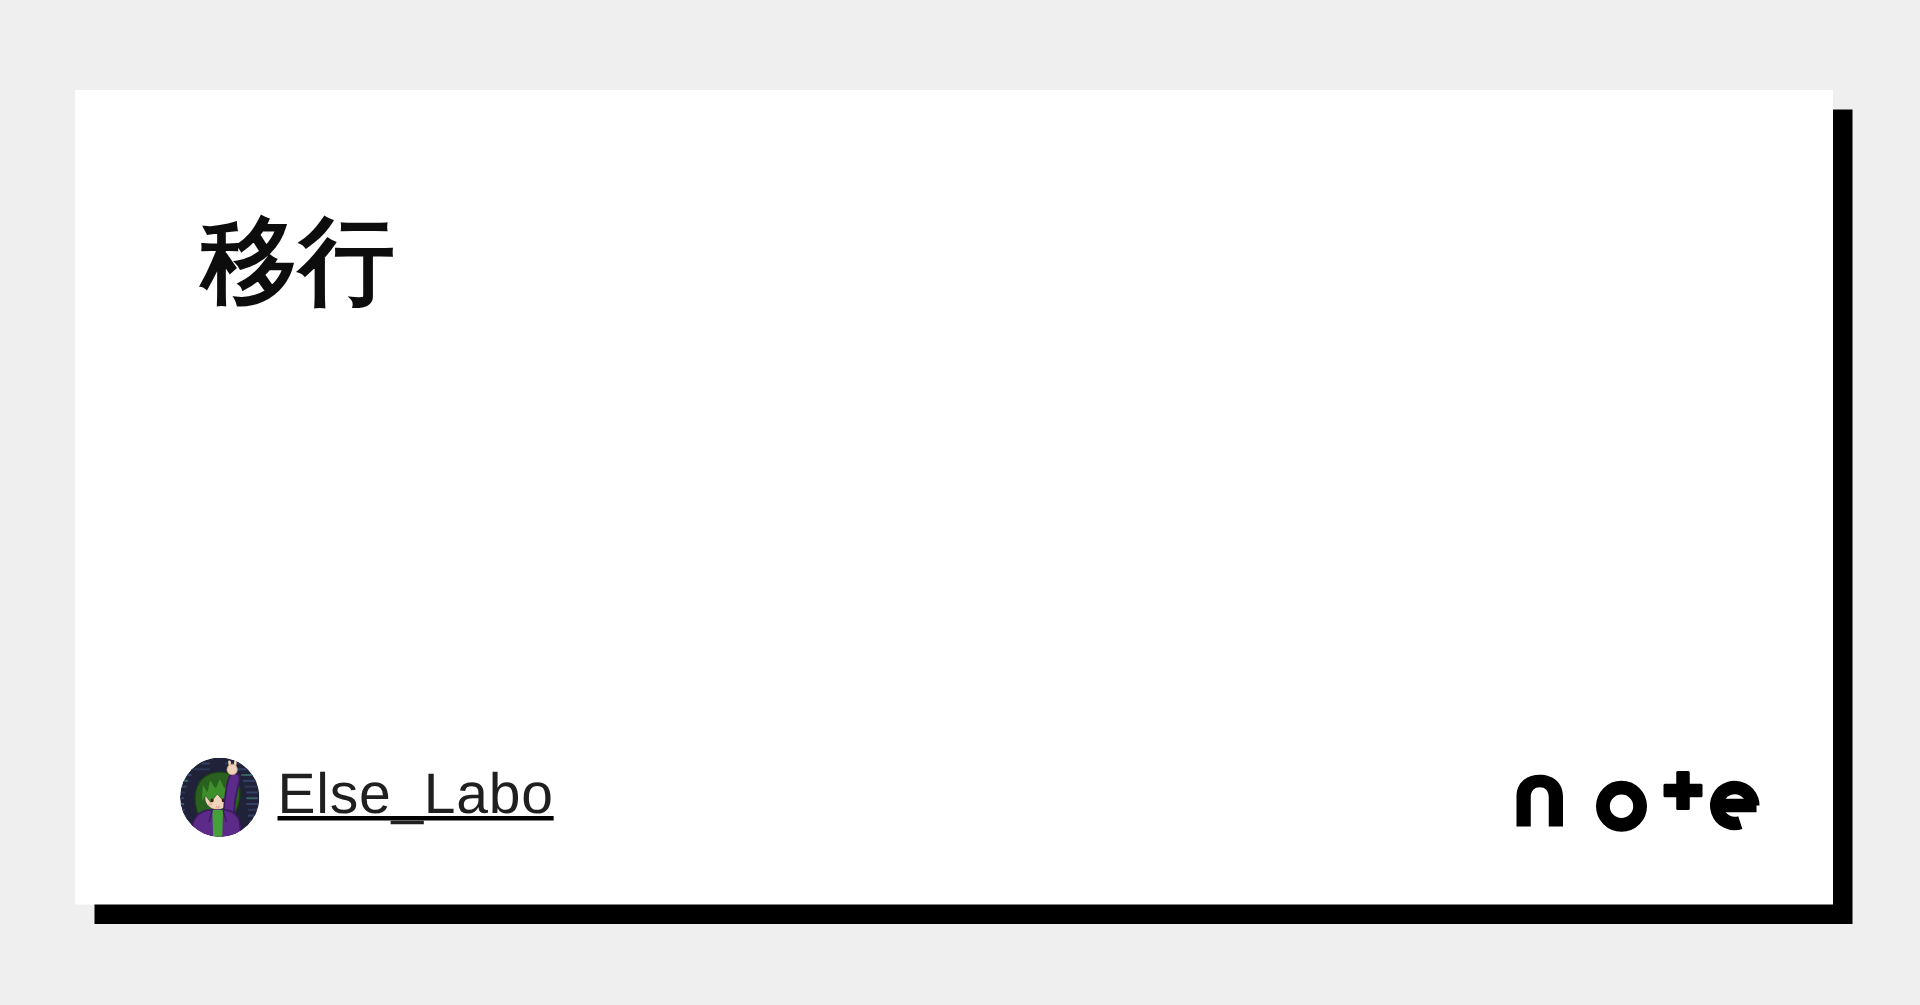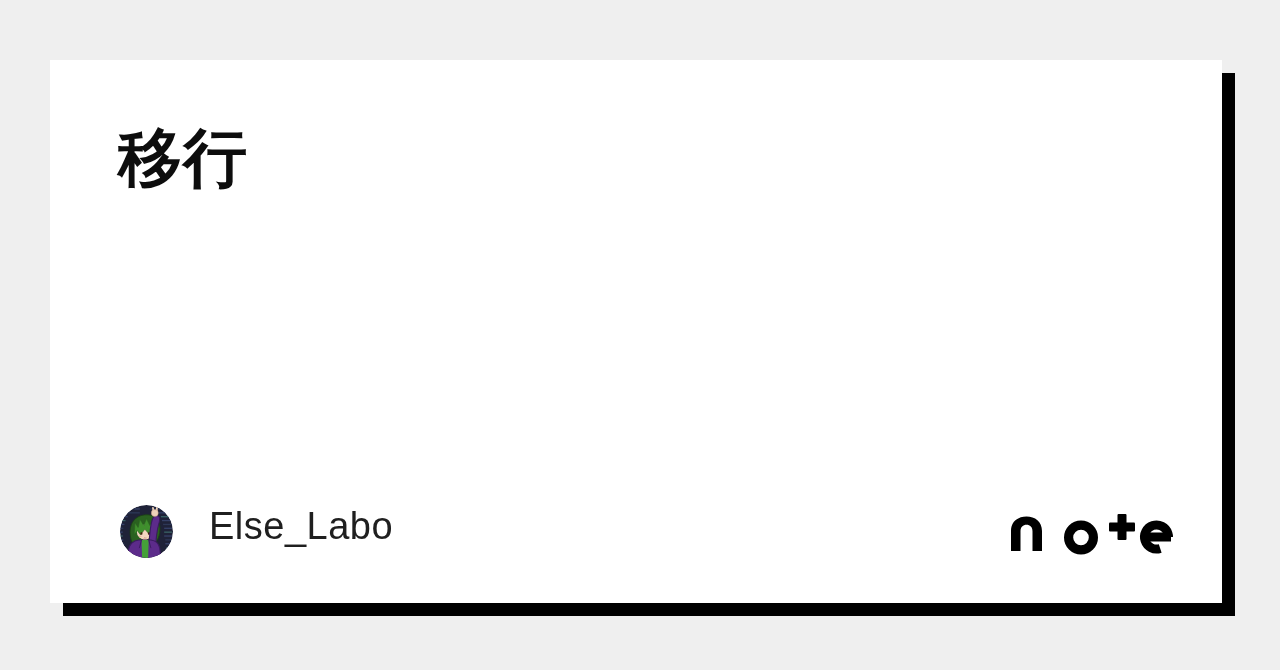--- a/index.html
+++ b/index.html
@@ -22,42 +22,43 @@
     top: 60px;
     width: 1172px;
     height: 543px;
     background: #ffffff;
     box-shadow: 13px 13px 0 0 #000000;
   }
   .title {
     position: absolute;
     left: 68px;
     top: 62px;
-    margin: 0;
+    margin: 16px;
     font-size: 64px;
     line-height: 1.15;
     font-weight: 800;
     color: #0d0d0d;
     letter-spacing: 1px;
   }
   .footer {
     position: absolute;
     left: 70px;
     right: 48px;
     bottom: 45px;
     height: 53px;
     display: flex;
     align-items: flex-end;
     justify-content: space-between;
   }
   .author {
     display: flex;
-    align-items: flex-start;
-    gap: 36px;
+    align-items: center;
+    gap: 12px;
     cursor: pointer;
+    text-decoration: underline;
   }
   .avatar {
     width: 53px;
     height: 53px;
     border-radius: 50%;
     overflow: hidden;
     flex: 0 0 auto;
     display: block;
   }
   .avatar svg { display: block; }

